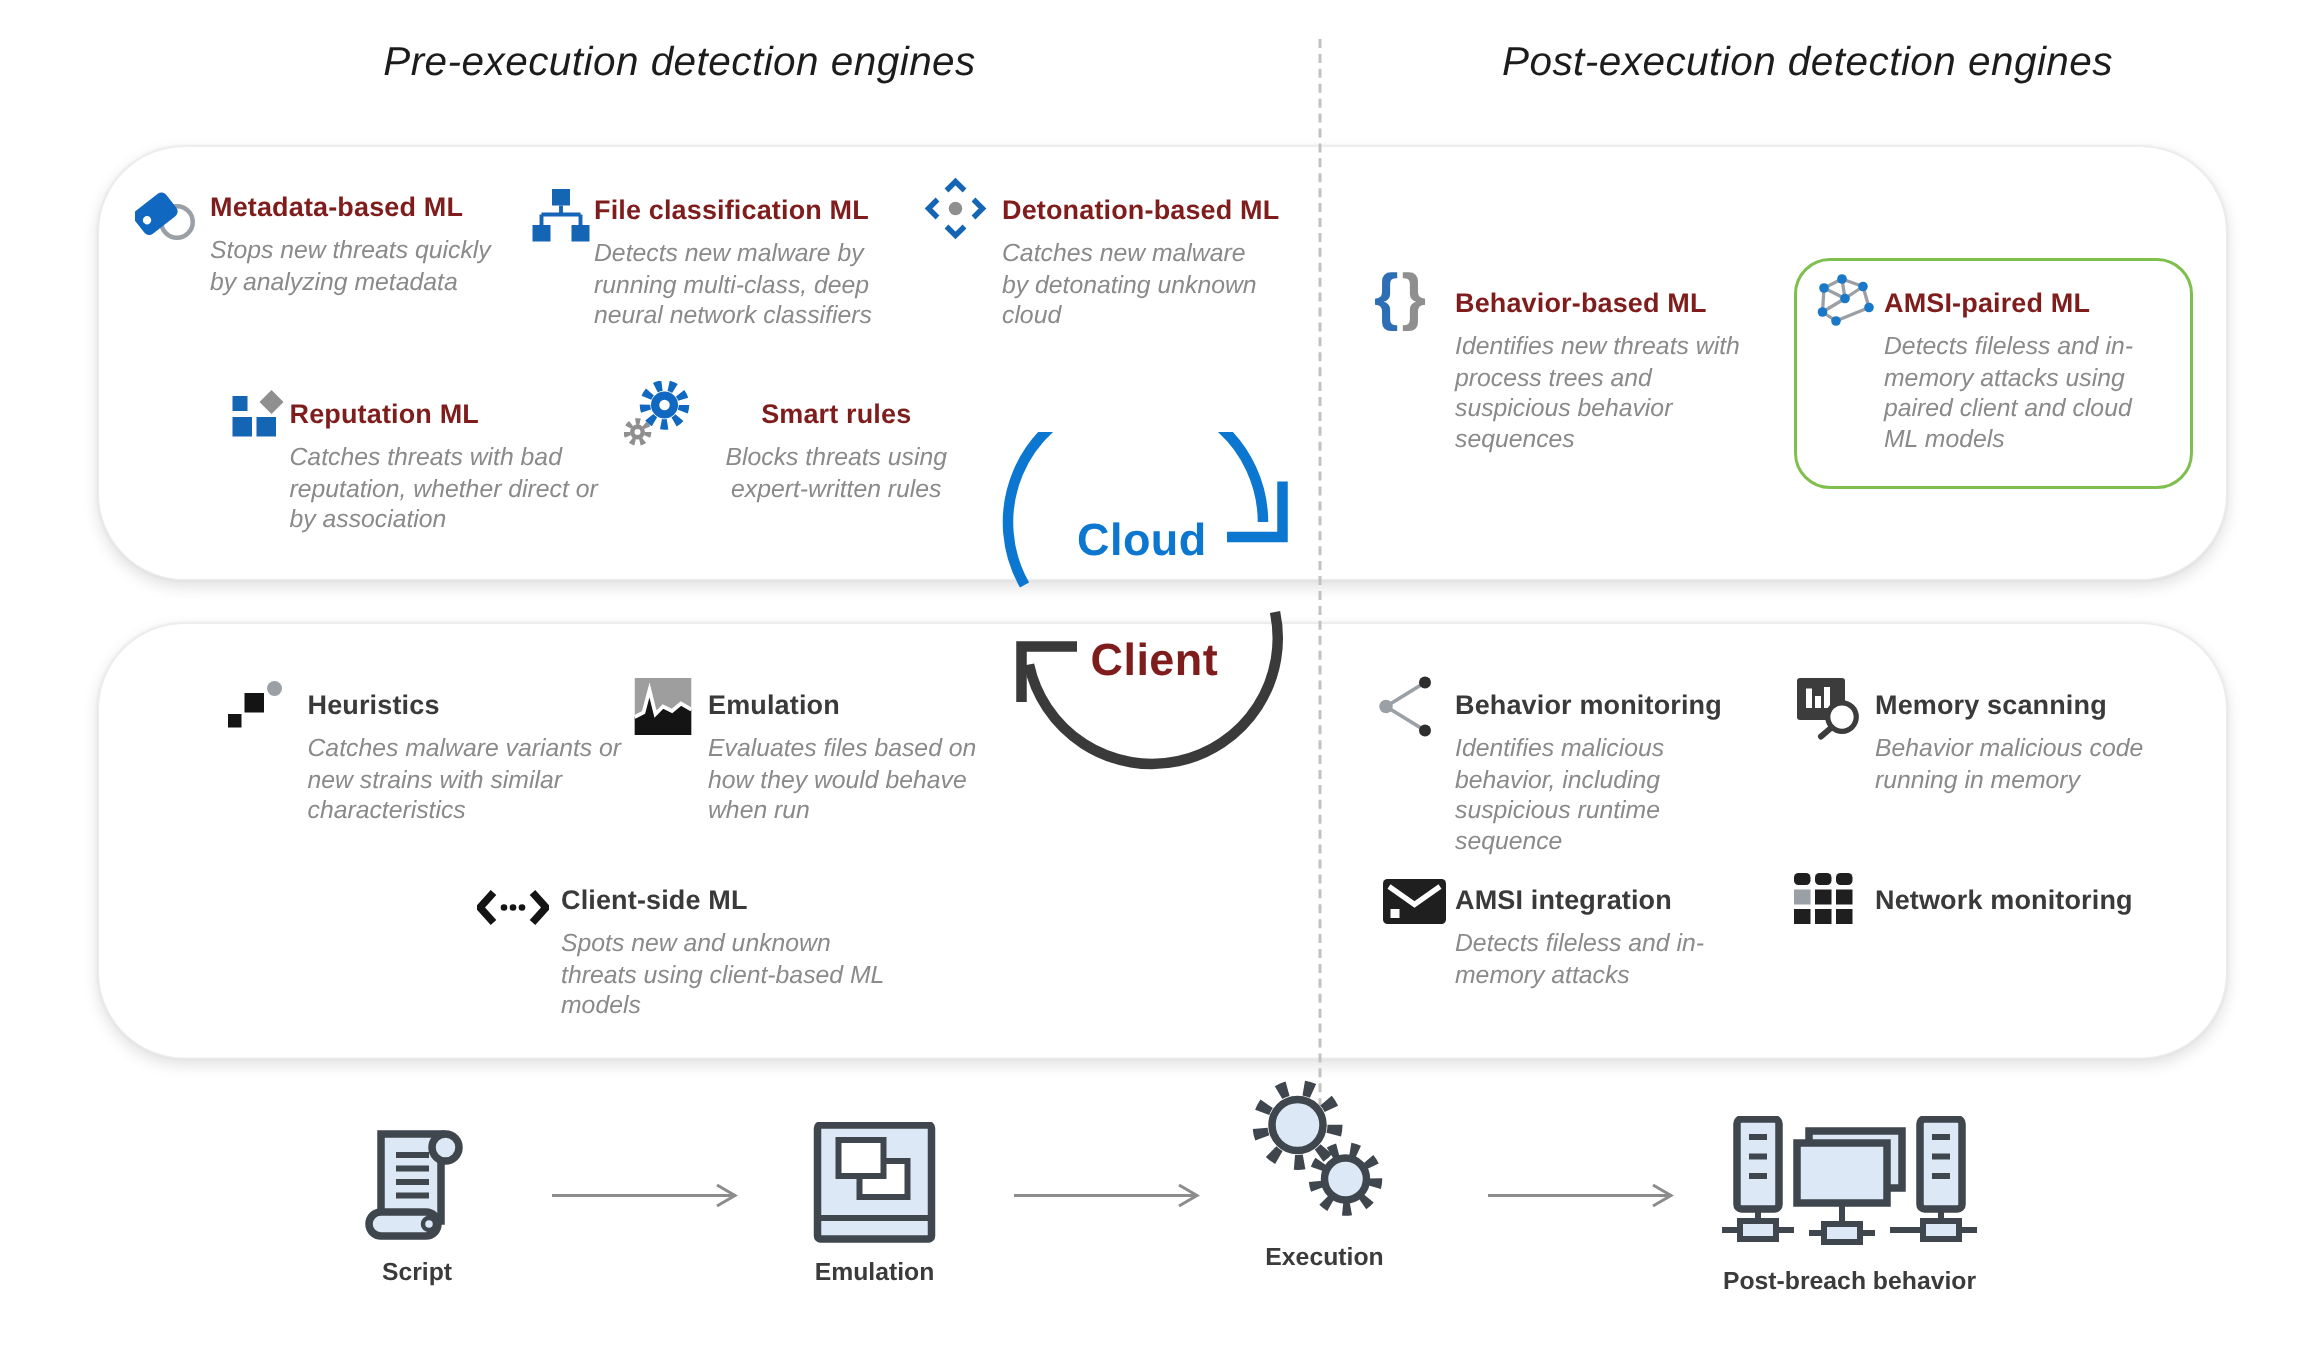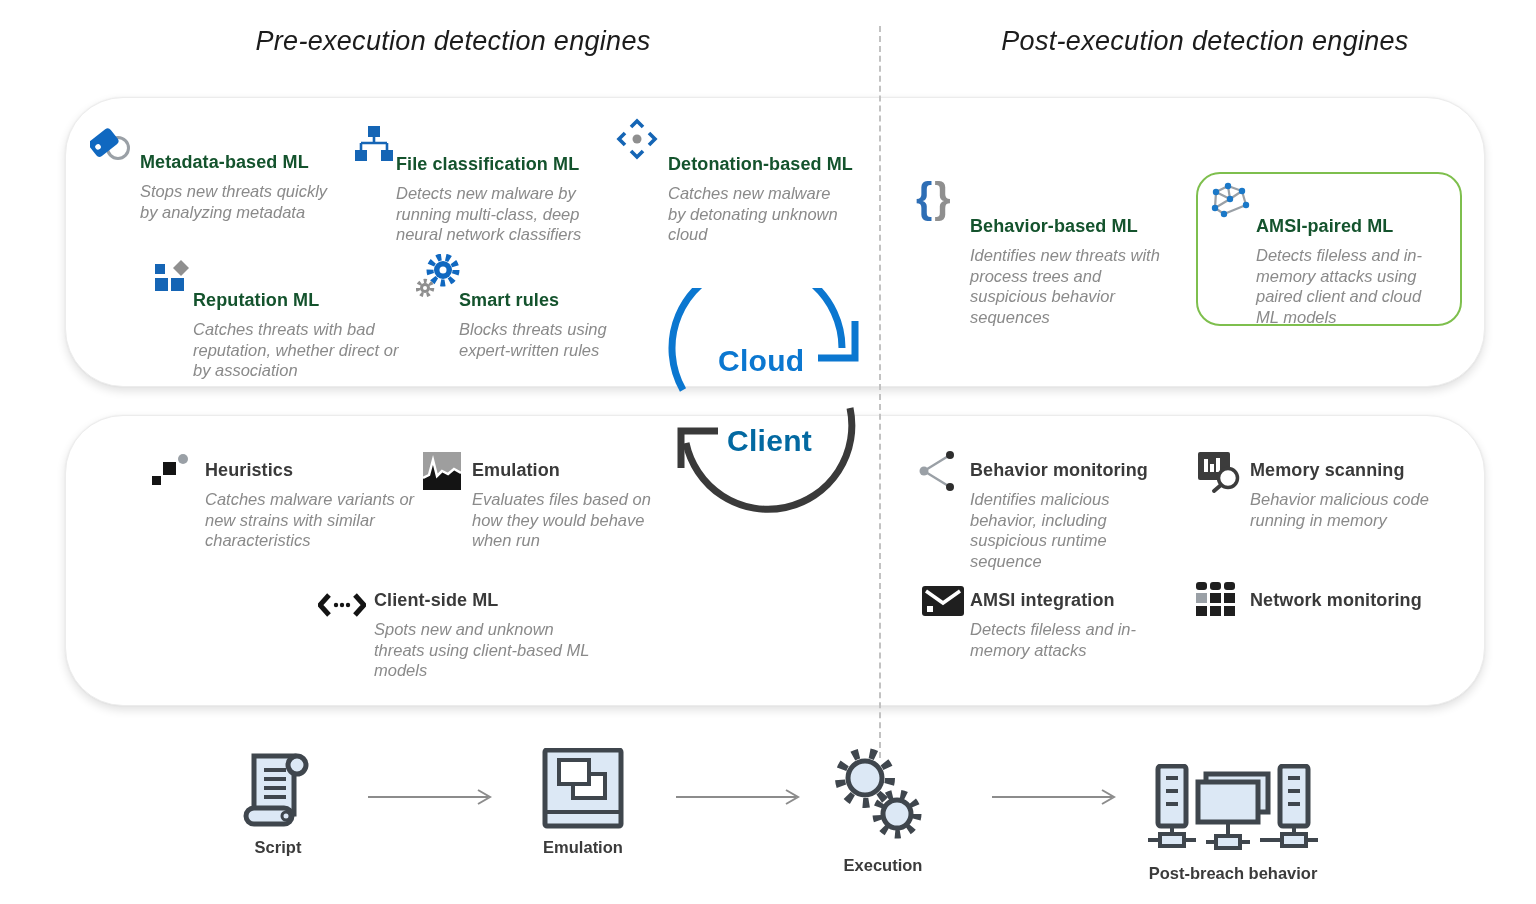--- a/index.html
+++ b/index.html
@@ -8,21 +8,21 @@
   .sec-title{position:absolute;top:26px;font-size:27px;font-style:italic;color:#1c1c1c;
              text-align:center;letter-spacing:.3px;}
   .panel{position:absolute;background:#fff;border:1px solid #ececec;border-radius:58px;
          box-shadow:0 4px 10px rgba(0,0,0,.12),0 0 2px rgba(0,0,0,.05);}
   .divider{position:absolute;left:879px;top:26px;height:732px;width:0;
            border-left:2px dashed #c2c2c2;z-index:4;}
   .eng{position:absolute;z-index:5;}
   .eng-icon{position:absolute;left:0;top:0;}
   .eng-body{position:absolute;}
   .eng-title{font-size:18px;font-weight:700;white-space:nowrap;letter-spacing:.1px;}
-  .blue{color:#14532d;margin-top:24px;}
+  .blue{color:#7f1d1d;}
   .dark{color:#3a3a3a;}
   .eng-desc{margin-top:8px;font-size:16.5px;line-height:20.5px;color:#8a8a8a;font-style:italic;}
   .green-box{position:absolute;left:1196px;top:172px;width:262px;height:150px;
              border:2px solid #7ebf4d;border-radius:24px;background:#fff;z-index:4;}
   .loop-svg{position:absolute;left:655px;top:288px;z-index:6;}
   .loop-label{position:absolute;font-size:30px;font-weight:700;z-index:7;letter-spacing:.3px;}
   .braces{font-size:42px;font-weight:600;line-height:44px;letter-spacing:2px;}
   .step{position:absolute;display:flex;flex-direction:column;align-items:center;z-index:5;}
   .step-label{margin-top:4px;font-size:16.5px;font-weight:700;color:#3b3b3b;white-space:nowrap;}
   .flow-arrow{position:absolute;z-index:3;}
@@ -112,21 +112,21 @@
     <div class="eng-icon">
       <svg width="44" height="46" viewBox="0 0 44 46">
         <circle cx="27" cy="16" r="13" fill="none" stroke="#1068c0" stroke-width="7" stroke-dasharray="4.5 4.6"></circle>
         <circle cx="27" cy="16" r="9" fill="#1068c0"></circle>
         <circle cx="27" cy="16" r="3.5" fill="#fff"></circle>
         <circle cx="9" cy="34" r="7" fill="none" stroke="#8f8f8f" stroke-width="4.5" stroke-dasharray="3 3.3"></circle>
         <circle cx="9" cy="34" r="5" fill="#8f8f8f"></circle>
         <circle cx="9" cy="34" r="2" fill="#fff"></circle>
       </svg>
     </div>
-    <div class="eng-body" style="left:43px;top:12px;width:175px;">
+    <div class="eng-body" style="left:54px;top:12px;width:175px;text-align:center;">
       <div class="eng-title blue">Smart rules</div>
       <div class="eng-desc">Blocks threats using expert-written rules</div>
     </div>
   </div>
 
   <div class="eng" style="left:916px;top:176px;">
     <div class="eng-icon braces"><span style="color:#2e6eb5;">{</span><span style="color:#8f8f8f;">}</span></div>
     <div class="eng-body" style="left:54px;top:16px;width:190px;">
       <div class="eng-title blue">Behavior-based ML</div>
       <div class="eng-desc">Identifies new threats with process trees and suspicious behavior sequences</div>
@@ -277,21 +277,21 @@
     </div>
   </div>
 
   <svg class="loop-svg" width="232" height="230" viewBox="0 0 232 230">
     <path d="M 28,102 A 85,85 0 1 1 187,60" fill="none" stroke="#0b77d0" stroke-width="7"></path>
     <polyline points="200,33 200,70 163,70" fill="none" stroke="#0b77d0" stroke-width="7"></polyline>
     <path d="M 195,120 A 82,82 0 0 1 31,155" fill="none" stroke="#3a3a3a" stroke-width="7"></path>
     <polyline points="26,180 26,143 63,143" fill="none" stroke="#3a3a3a" stroke-width="7"></polyline>
   </svg>
   <div class="loop-label" style="left:718px;top:344px;color:#0b77d0;">Cloud</div>
-  <div class="loop-label" style="left:727px;top:424px;color:#0369a1;">Client</div>
+  <div class="loop-label" style="left:727px;top:424px;color:#7f1d1d;">Client</div>
 
   <div class="step" style="left:198px;top:746px;width:160px;">
     <span>
       <svg width="76" height="84" viewBox="0 0 76 84">
         <g fill="#dce8f5" stroke="#3f464d" stroke-width="5">
           <rect x="14" y="10" width="40" height="58"></rect>
           <circle cx="57" cy="19" r="9"></circle>
           <rect x="6" y="62" width="46" height="16" rx="8"></rect>
         </g>
         <circle cx="46" cy="70" r="4" fill="none" stroke="#3f464d" stroke-width="3"></circle>
@@ -321,38 +321,38 @@
       </svg>
     </span>
     <div class="step-label">Emulation</div>
   </div>
 
   <svg class="flow-arrow" style="left:676px;top:789px;" width="126" height="16" viewBox="0 0 126 16">
     <line x1="0" y1="8" x2="120" y2="8" stroke="#8c8c8c" stroke-width="2"></line>
     <polyline points="110,1 122,8 110,15" fill="none" stroke="#8c8c8c" stroke-width="2"></polyline>
   </svg>
 
-  <div class="step" style="left:803px;top:748px;width:160px;">
+  <div class="step" style="left:803px;top:720px;width:160px;">
     <span>
       <svg width="96" height="100" viewBox="0 0 96 100">
         <circle cx="30" cy="30" r="25" fill="none" stroke="#3f464d" stroke-width="10" stroke-dasharray="6.5 10.9"></circle>
         <circle cx="30" cy="30" r="17" fill="#dce8f5" stroke="#3f464d" stroke-width="5"></circle>
         <circle cx="62" cy="66" r="20" fill="none" stroke="#3f464d" stroke-width="9" stroke-dasharray="5.5 8.4"></circle>
         <circle cx="62" cy="66" r="14" fill="#dce8f5" stroke="#3f464d" stroke-width="5"></circle>
       </svg>
     </span>
     <div class="step-label">Execution</div>
   </div>
 
   <svg class="flow-arrow" style="left:992px;top:789px;" width="126" height="16" viewBox="0 0 126 16">
     <line x1="0" y1="8" x2="120" y2="8" stroke="#8c8c8c" stroke-width="2"></line>
     <polyline points="110,1 122,8 110,15" fill="none" stroke="#8c8c8c" stroke-width="2"></polyline>
   </svg>
 
-  <div class="step" style="left:1143px;top:764px;width:180px;justify-content:space-between;">
+  <div class="step" style="left:1143px;top:744px;width:180px;justify-content:space-between;">
     <span>
       <svg width="170" height="92" viewBox="0 0 170 92">
         <g fill="#dce8f5" stroke="#3f464d" stroke-width="5">
           <rect x="10" y="2" width="28" height="60" rx="3"></rect>
           <rect x="132" y="2" width="28" height="60" rx="3"></rect>
           <rect x="58" y="10" width="62" height="38"></rect>
           <rect x="50" y="18" width="60" height="40"></rect>
         </g>
         <g stroke="#3f464d" stroke-width="4">
           <line x1="18" y1="14" x2="30" y2="14"></line>

